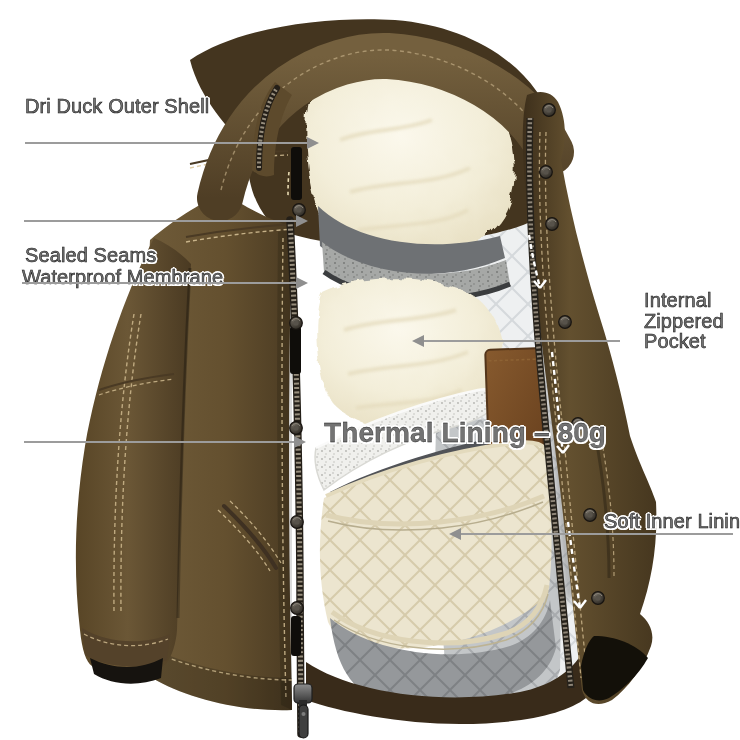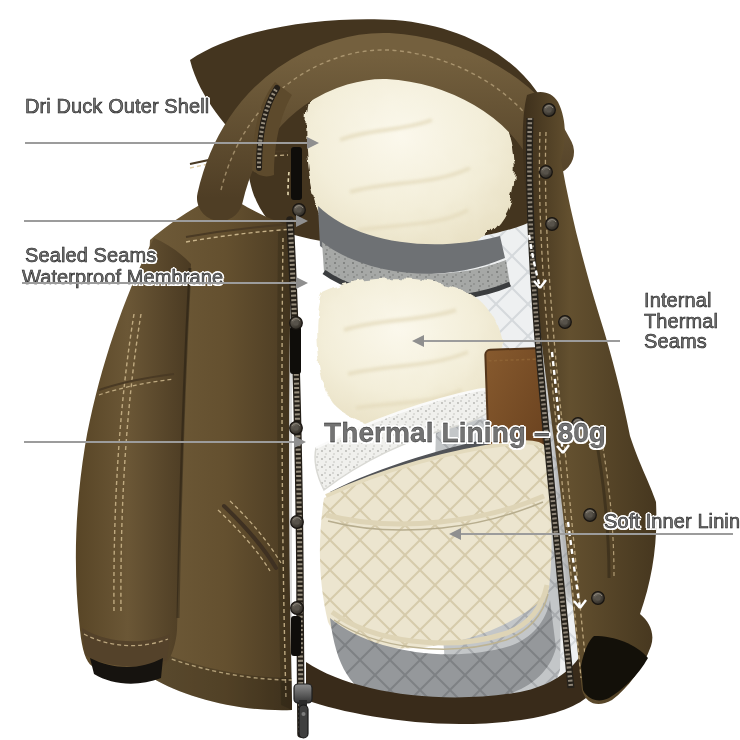--- a/index.html
+++ b/index.html
@@ -318,22 +318,22 @@
 <div class="leader ld-thermafill">
   <span class="arr arr-r"></span>
 </div>
 
 <div class="callout lbl-thermal-lining">
   <span>Thermal Lining – 80g</span>
 </div>
 
 <div class="callout lbl-pocket">
   <span>Internal</span>
-  <span>Thermal</span>
-  <span>Seams</span>
+  <span>Zippered</span>
+  <span>Pocket</span>
 </div>
 <div class="leader ld-pocket">
   <span class="arr arr-l"></span>
 </div>
 
 <div class="callout lbl-soft-lining">
   <span>Soft Inner Lining</span>
 </div>
 <div class="leader ld-soft-lining">
   <span class="arr arr-l"></span>

